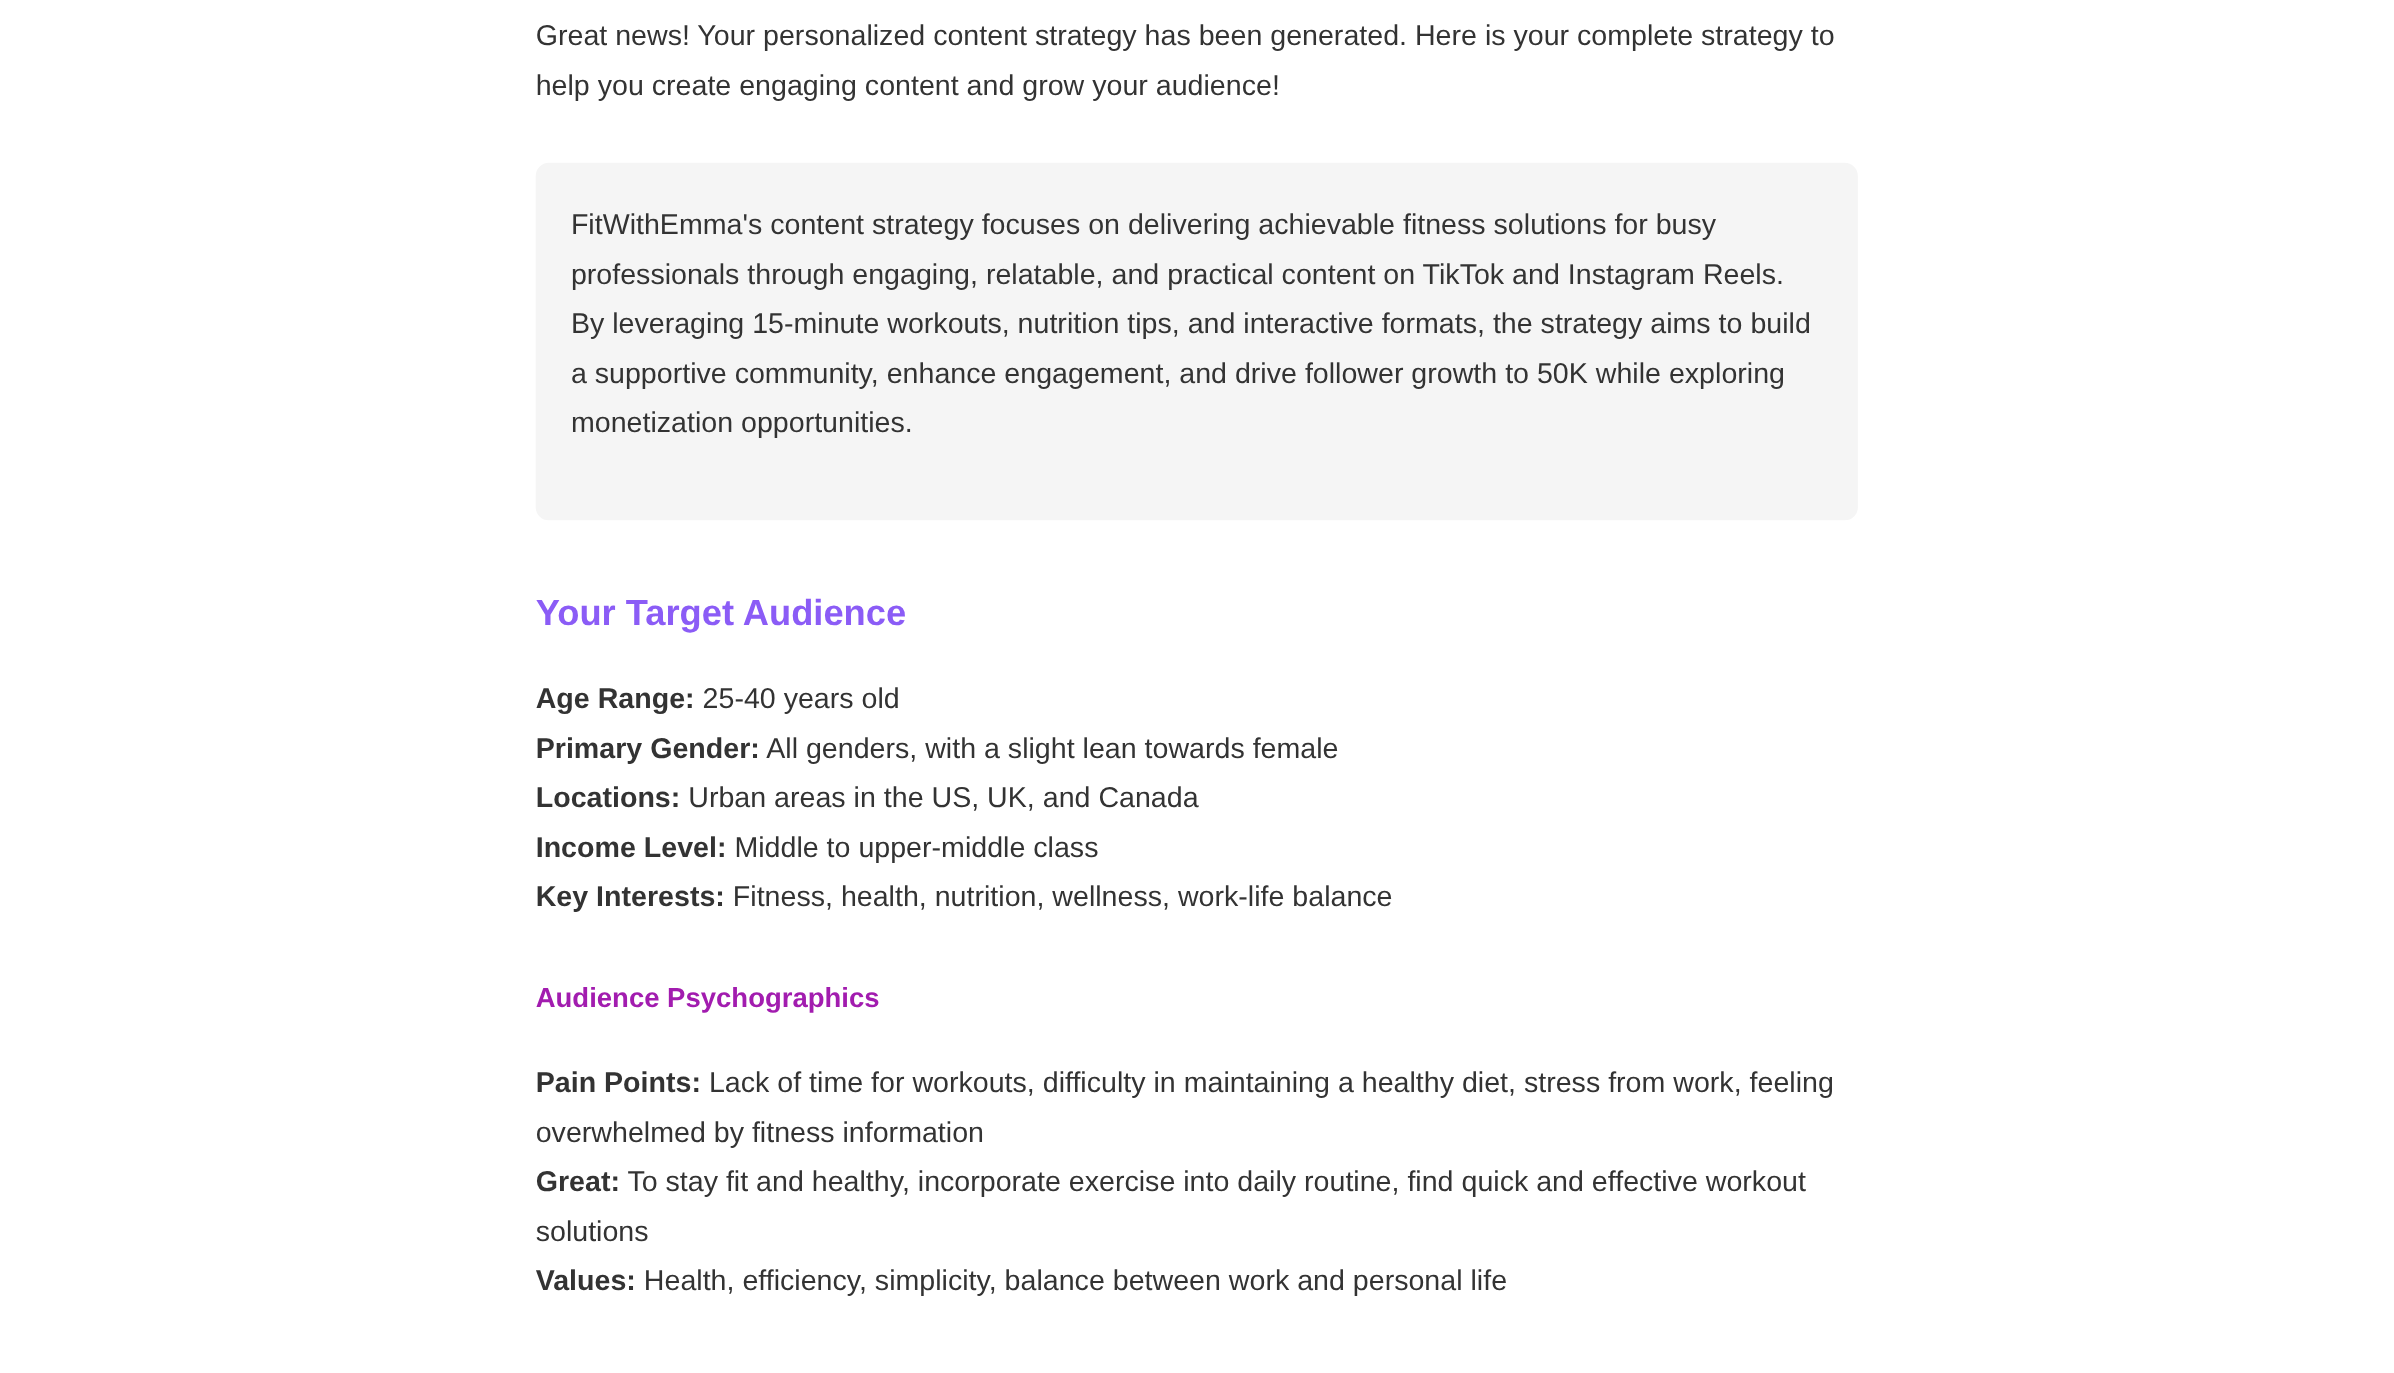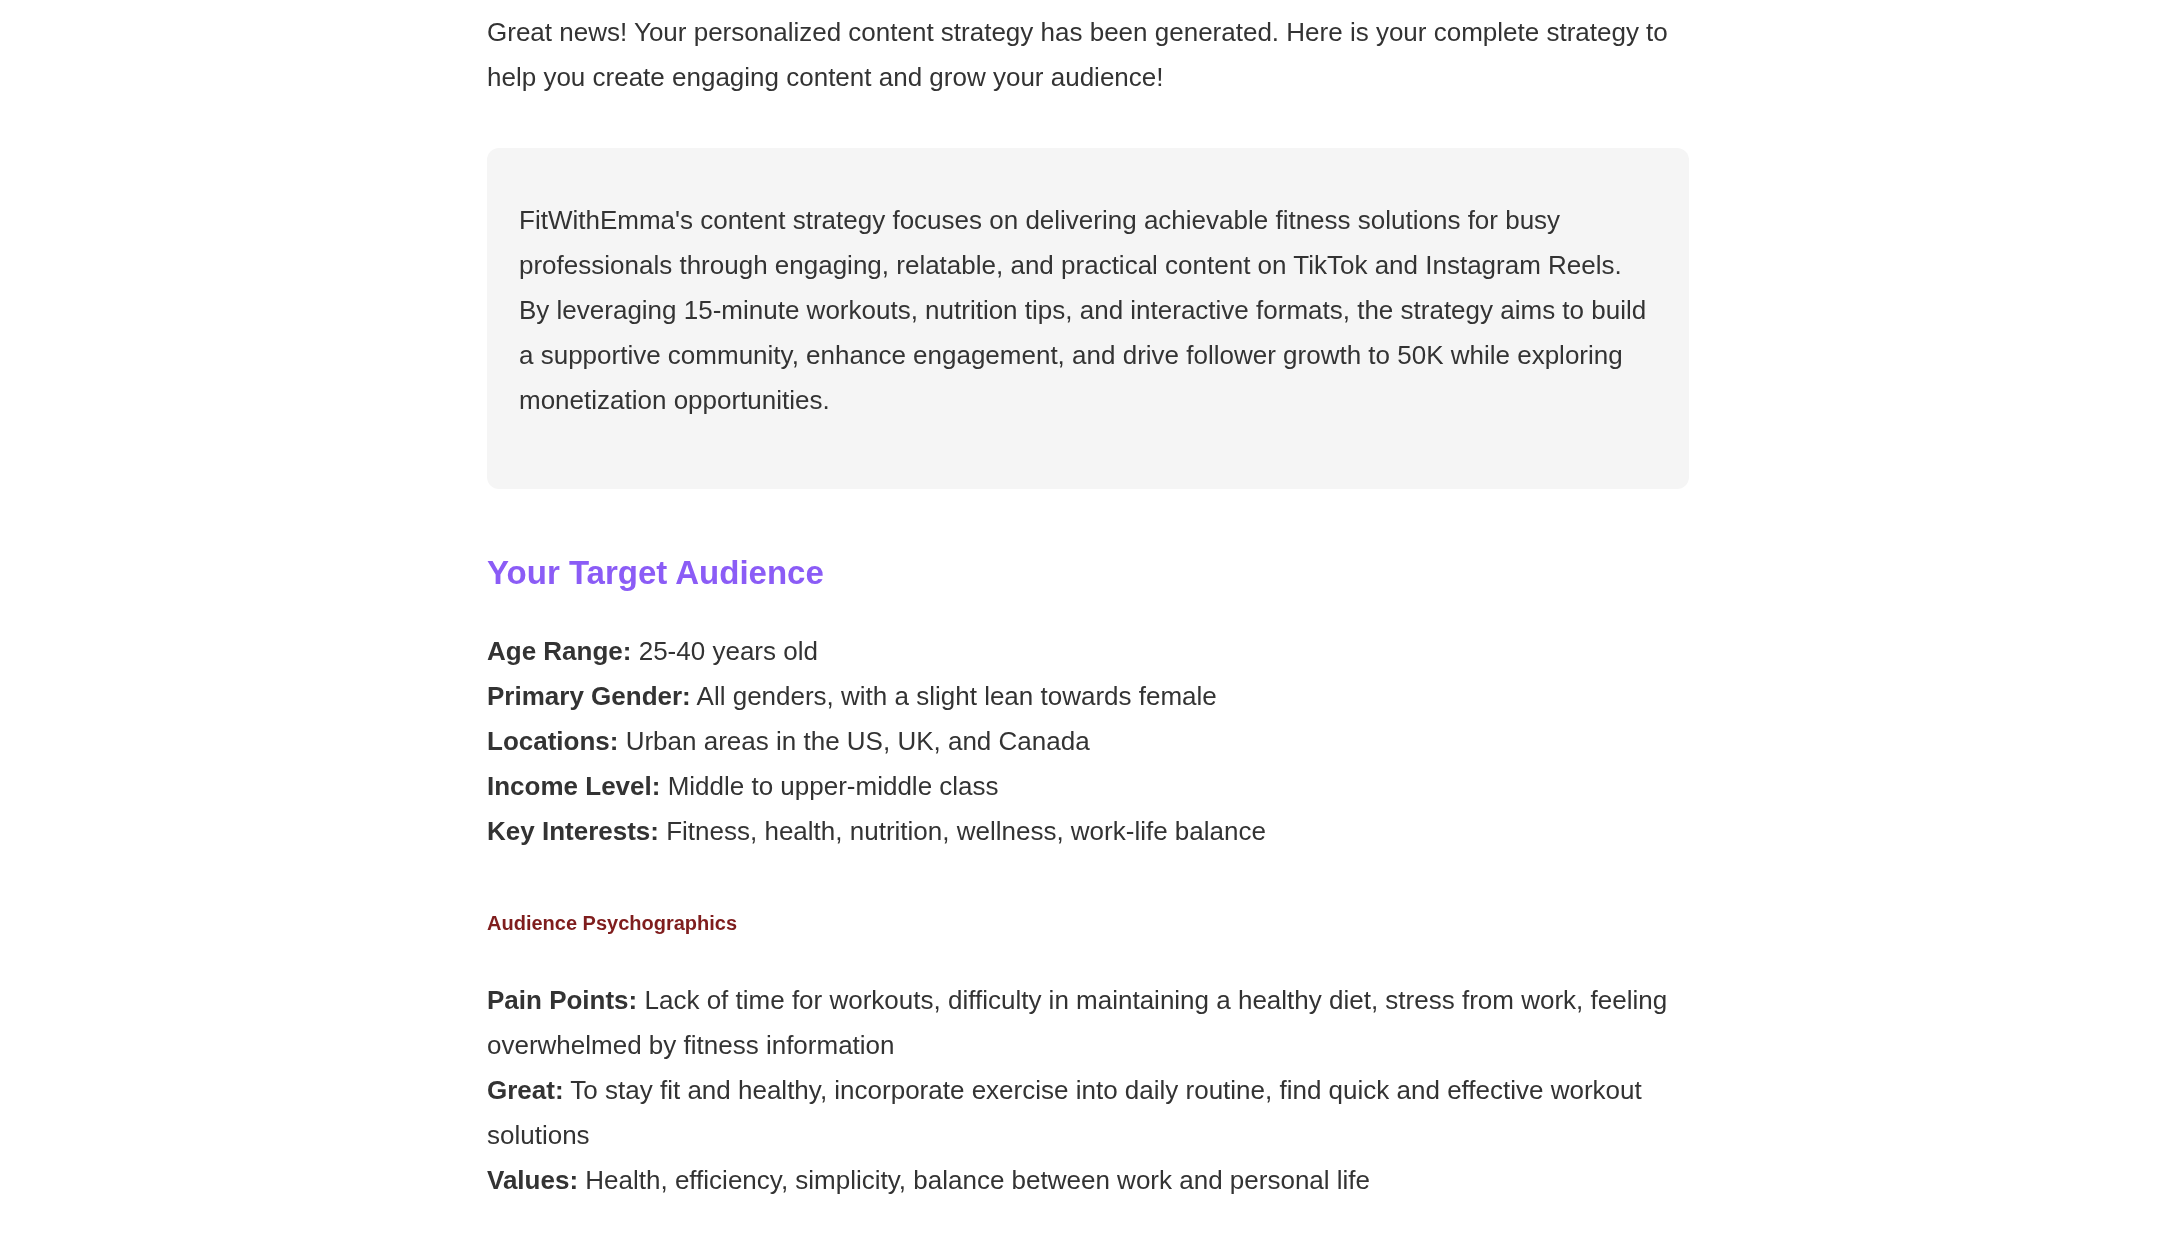--- a/index.html
+++ b/index.html
@@ -32,34 +32,34 @@
     margin: 0 0 62px 0;
   }
   .card-title {
     font-size: 33px;
     line-height: 44px;
     font-weight: bold;
     color: #5138a5;
     margin: 0 0 26px 0;
   }
   .card-body {
-    margin: 16px 0 24px 0;
+    margin: 0 0 24px 0;
   }
   .section-title {
     font-size: 33px;
     line-height: 44px;
     font-weight: bold;
     color: #8b5cf6;
     margin: 0 0 34px 0;
   }
   .sub-title {
-    font-size: 20px;
+    font-size: 25px;
     line-height: 42px;
     font-weight: bold;
-    color: #7f1d1d;
+    color: #a21caf;
     margin: 48px 0 34px 0;
   }
   .facts {
     margin: 0 0 46px 0;
   }
   .fact-label {
     font-weight: bold;
   }
 </style>
 </head>

